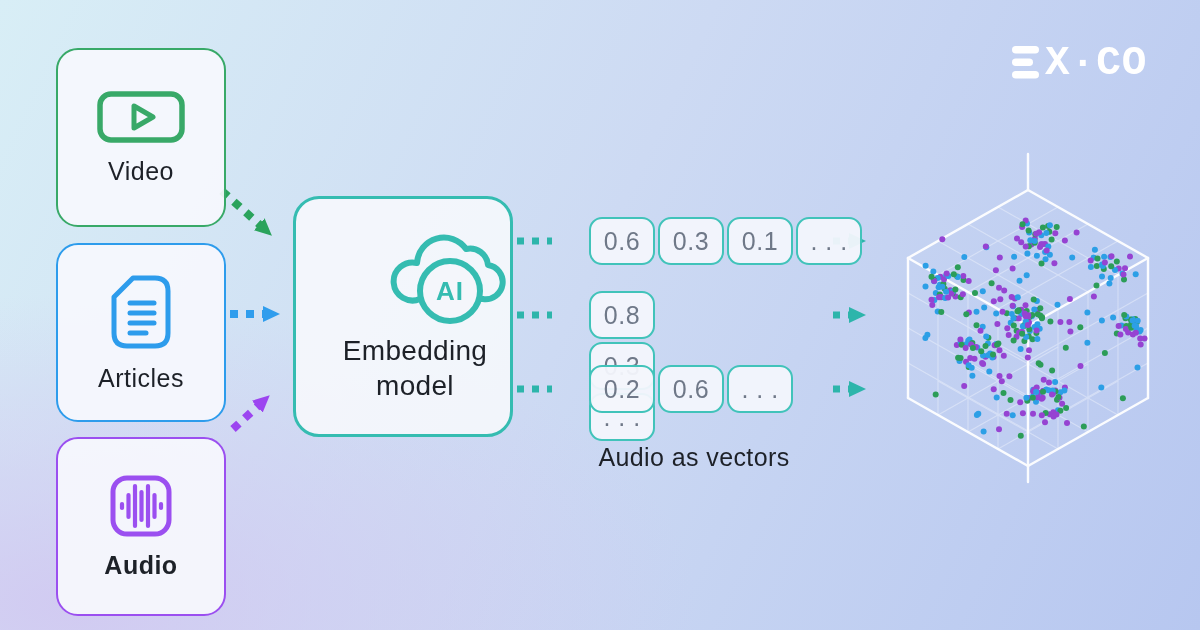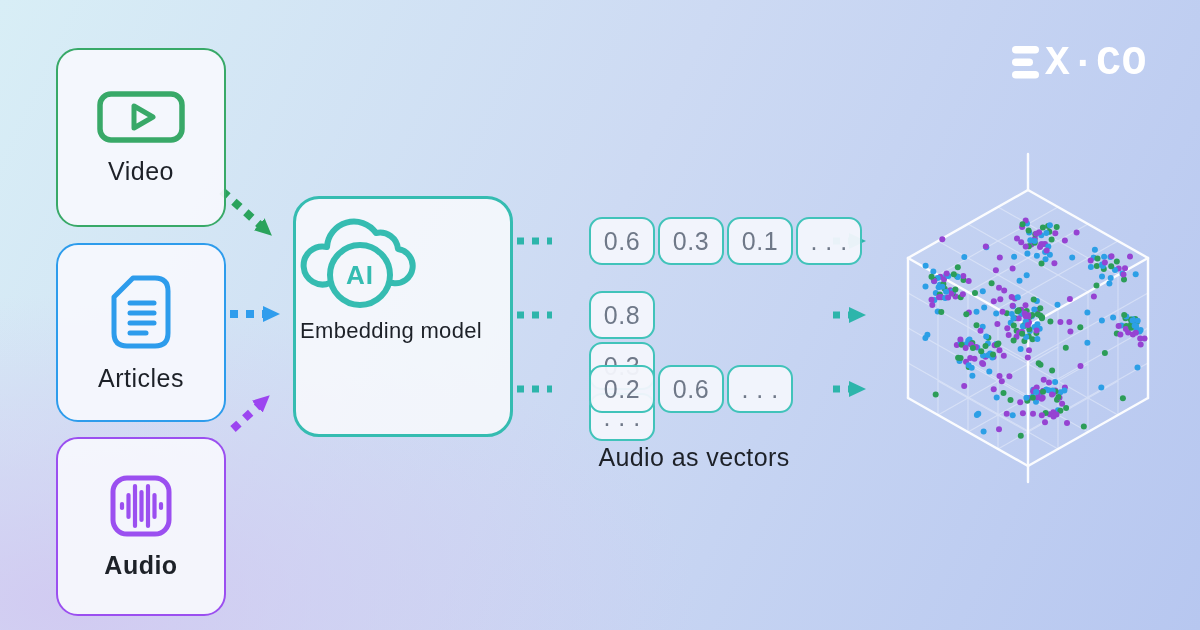--- a/index.html
+++ b/index.html
@@ -18,23 +18,23 @@
   }
   .card.video{left:56px;top:48px;border:2px solid var(--green_border);}
   .card.articles{left:56px;top:243px;border:2px solid var(--blue_border);}
   .card.audio{left:56px;top:437px;border:2px solid var(--purple_border);font-weight:bold;}
   .card-label{font-size:25px;color:var(--text_dark);letter-spacing:.5px;}
 
   .model-box{
     position:absolute;left:293px;top:196px;width:220px;height:241px;
     border:3px solid var(--model_border);border-radius:26px;
     background:rgba(245,247,252,.92);box-sizing:border-box;
-    display:flex;flex-direction:column;align-items:flex-start;padding-top:12px;
+    display:flex;flex-direction:column;align-items:flex-end;padding-top:28px;
   }
-  .model-label{font-size:22px;color:var(--text_dark);text-align:center;line-height:1.25;margin-top:4px;width:190px;letter-spacing:.3px;}
+  .model-label{font-size:28px;color:var(--text_dark);text-align:center;line-height:1.25;margin-top:4px;width:190px;letter-spacing:.3px;}
 
   .vec-row{position:absolute;left:557px;display:flex;gap:3px;margin-left:32px;}
   .vec-row.r0{top:217px;} .vec-row.r1{top:291px;flex-direction:column;} .vec-row.r2{top:365px;}
   .vec-cell{
     width:66px;height:48px;border:2.5px solid var(--cell_border);border-radius:13px;
     background:rgba(243,246,252,.95);box-sizing:border-box;
     display:flex;align-items:center;justify-content:center;
     font-size:25px;color:var(--number_gray);letter-spacing:.5px;
   }
   .caption{position:absolute;left:544px;top:443px;width:300px;text-align:center;

